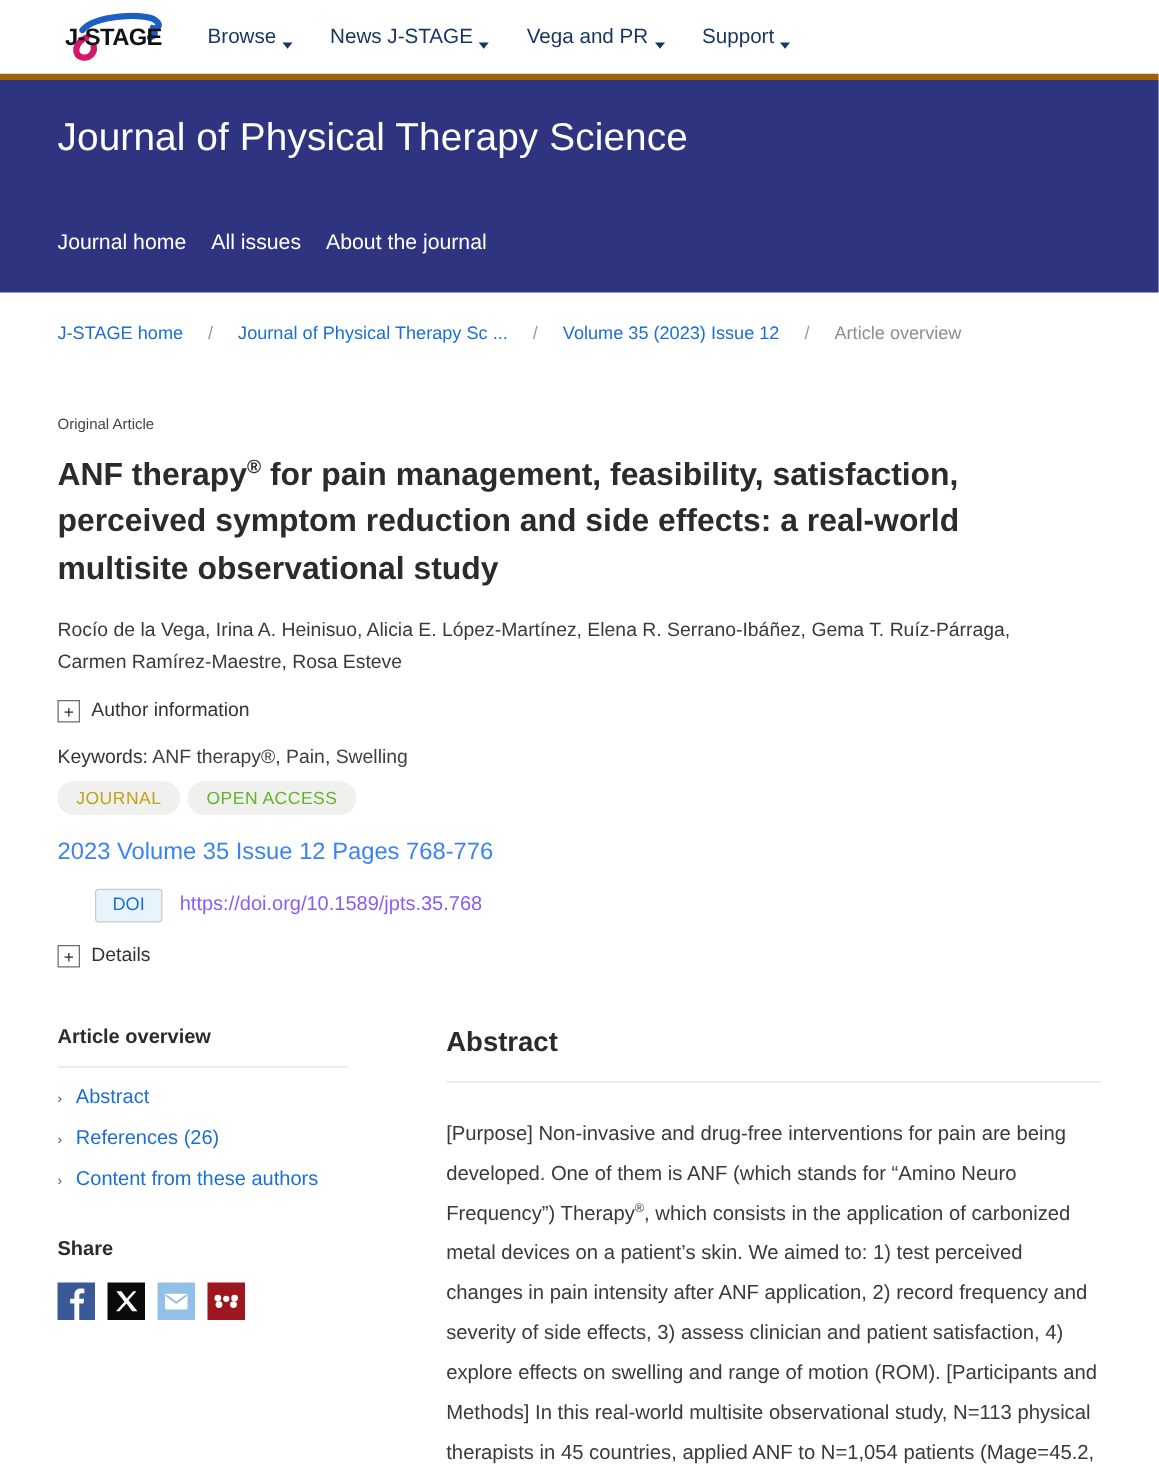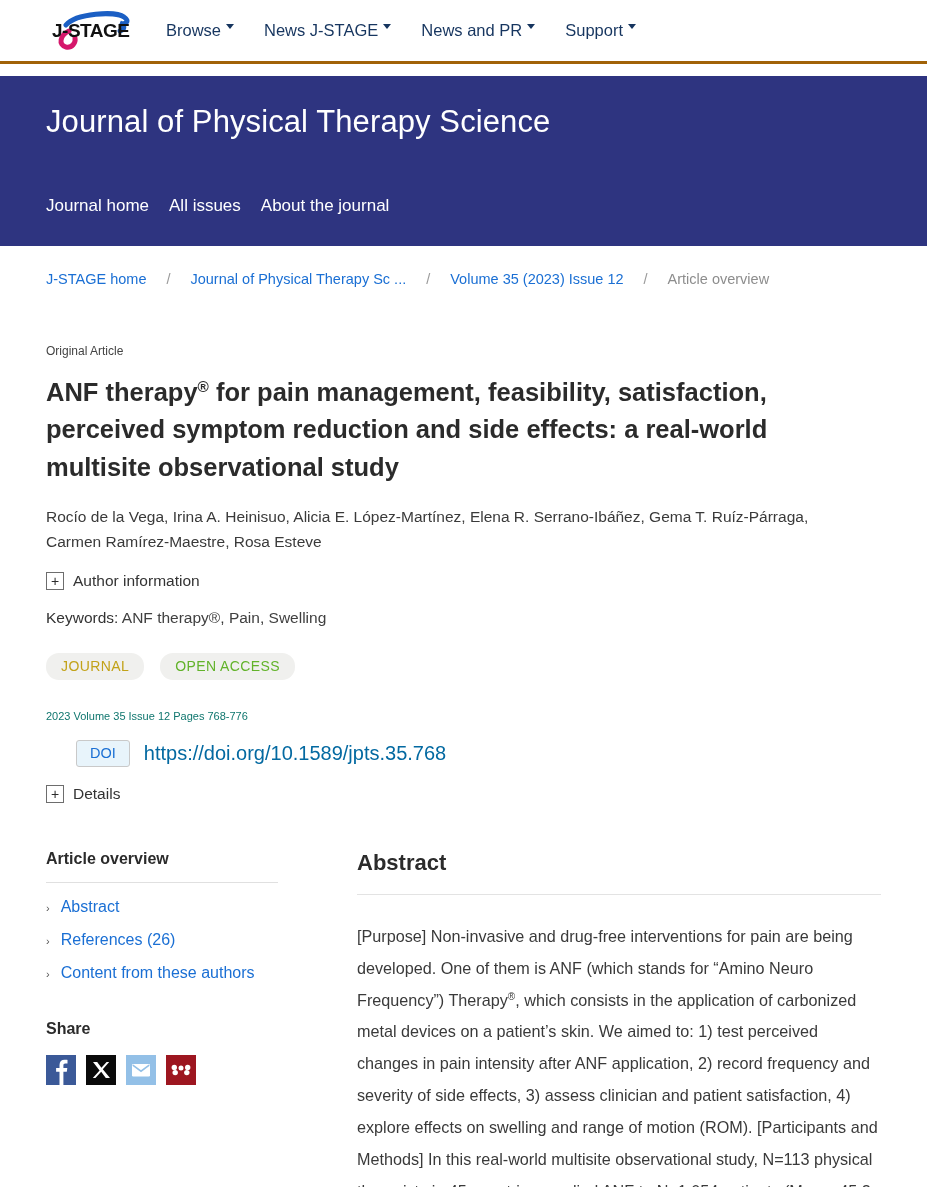--- a/index.html
+++ b/index.html
@@ -14,57 +14,56 @@
     -webkit-font-smoothing: antialiased;
   }
 
   
   .topbar {
     height: 64px;
     background: #ffffff;
     display: flex;
     align-items: center;
     padding-left: 46px;
-    border-bottom: 3px solid #a16207;
+    border-bottom: 5px solid #a16207;
   }
   .logo {
     width: 92px;
     height: 40px;
     position: relative;
     flex: 0 0 auto;
     margin-right: 28px;
   }
   .logo svg { display: block; }
 
   .globalnav { display: flex; align-items: center; gap: 30px; }
   .gnav-item {
     font-size: 16.5px;
     color: #16355f;
     cursor: pointer;
     display: flex;
-    align-items: flex-start;
+    align-items: flex-end;
     gap: 5px;
     white-space: nowrap;
   }
   .caret {
     width: 0; height: 0;
     border-left: 4.5px solid transparent;
     border-right: 4.5px solid transparent;
     border-top: 5px solid #16355f;
     display: inline-block;
     margin-top: 3px;
   }
 
   
   .banner {
     background: #2e3480;
     padding: 27px 46px 0 46px;
     height: 170px;
     position: relative;
-    margin-top: 12px;
   }
   .banner-title {
     color: #ffffff;
     font-size: 31px;
     font-weight: 400;
     letter-spacing: .1px;
     line-height: 1.2;
   }
   .banner-nav {
     position: absolute;
@@ -147,53 +146,53 @@
     background: #fff;
   }
 
   .keywords {
     margin-top: 19px;
     font-size: 15.5px;
     color: #333333;
   }
   .keywords a { color: #404040; text-decoration: none; cursor: pointer; }
 
-  .badges { margin-top: 26px; display: flex; gap: 16px; }
+  .badges { margin-top: 10px; display: flex; gap: 6px; }
   .badge {
     background: #f0f0ee;
     border-radius: 13px;
     padding: 5px 15px 6px 15px;
     font-size: 14px;
     letter-spacing: .4px;
   }
   .badge.journal { color: #c2a218; }
   .badge.oa { color: #62b32a; }
 
   .citation {
-    margin-top: 30px;
-    font-size: 11px;
-    color: #0f766e;
+    margin-top: 19px;
+    font-size: 19px;
+    color: #3b82f6;
   }
 
   .doirow {
     margin-top: 18px;
     display: flex;
     align-items: center;
     gap: 14px;
     padding-left: 30px;
   }
   .doibadge {
     background: #e8f4fb;
     border: 1px solid #c9c9c9;
     border-radius: 3px;
     color: #1a6fd4;
     font-size: 14.5px;
     padding: 4px 13px 5px 13px;
   }
-  .doilink { color: #0369a1; font-size: 20px; text-decoration: none; cursor: pointer; }
+  .doilink { color: #8b5cf6; font-size: 16px; text-decoration: none; cursor: pointer; }
 
   
   .cols {
     display: flex;
     padding: 0 46px;
     margin-top: 47px;
     gap: 0;
   }
   .leftcol { width: 265px; flex: 0 0 265px; padding-right: 25px; }
   .rightcol { flex: 1 1 auto; padding-left: 46px; }
@@ -266,21 +265,21 @@
   <div class="globalnav">
     <div class="gnav-item">
       <span>Browse</span>
       <span class="caret"></span>
     </div>
     <div class="gnav-item">
       <span>News J-STAGE</span>
       <span class="caret"></span>
     </div>
     <div class="gnav-item">
-      <span>News and PR</span>
+      <span>Vega and PR</span>
       <span class="caret"></span>
     </div>
     <div class="gnav-item">
       <span>Support</span>
       <span class="caret"></span>
     </div>
   </div>
 </div>
 
 <div class="banner">

